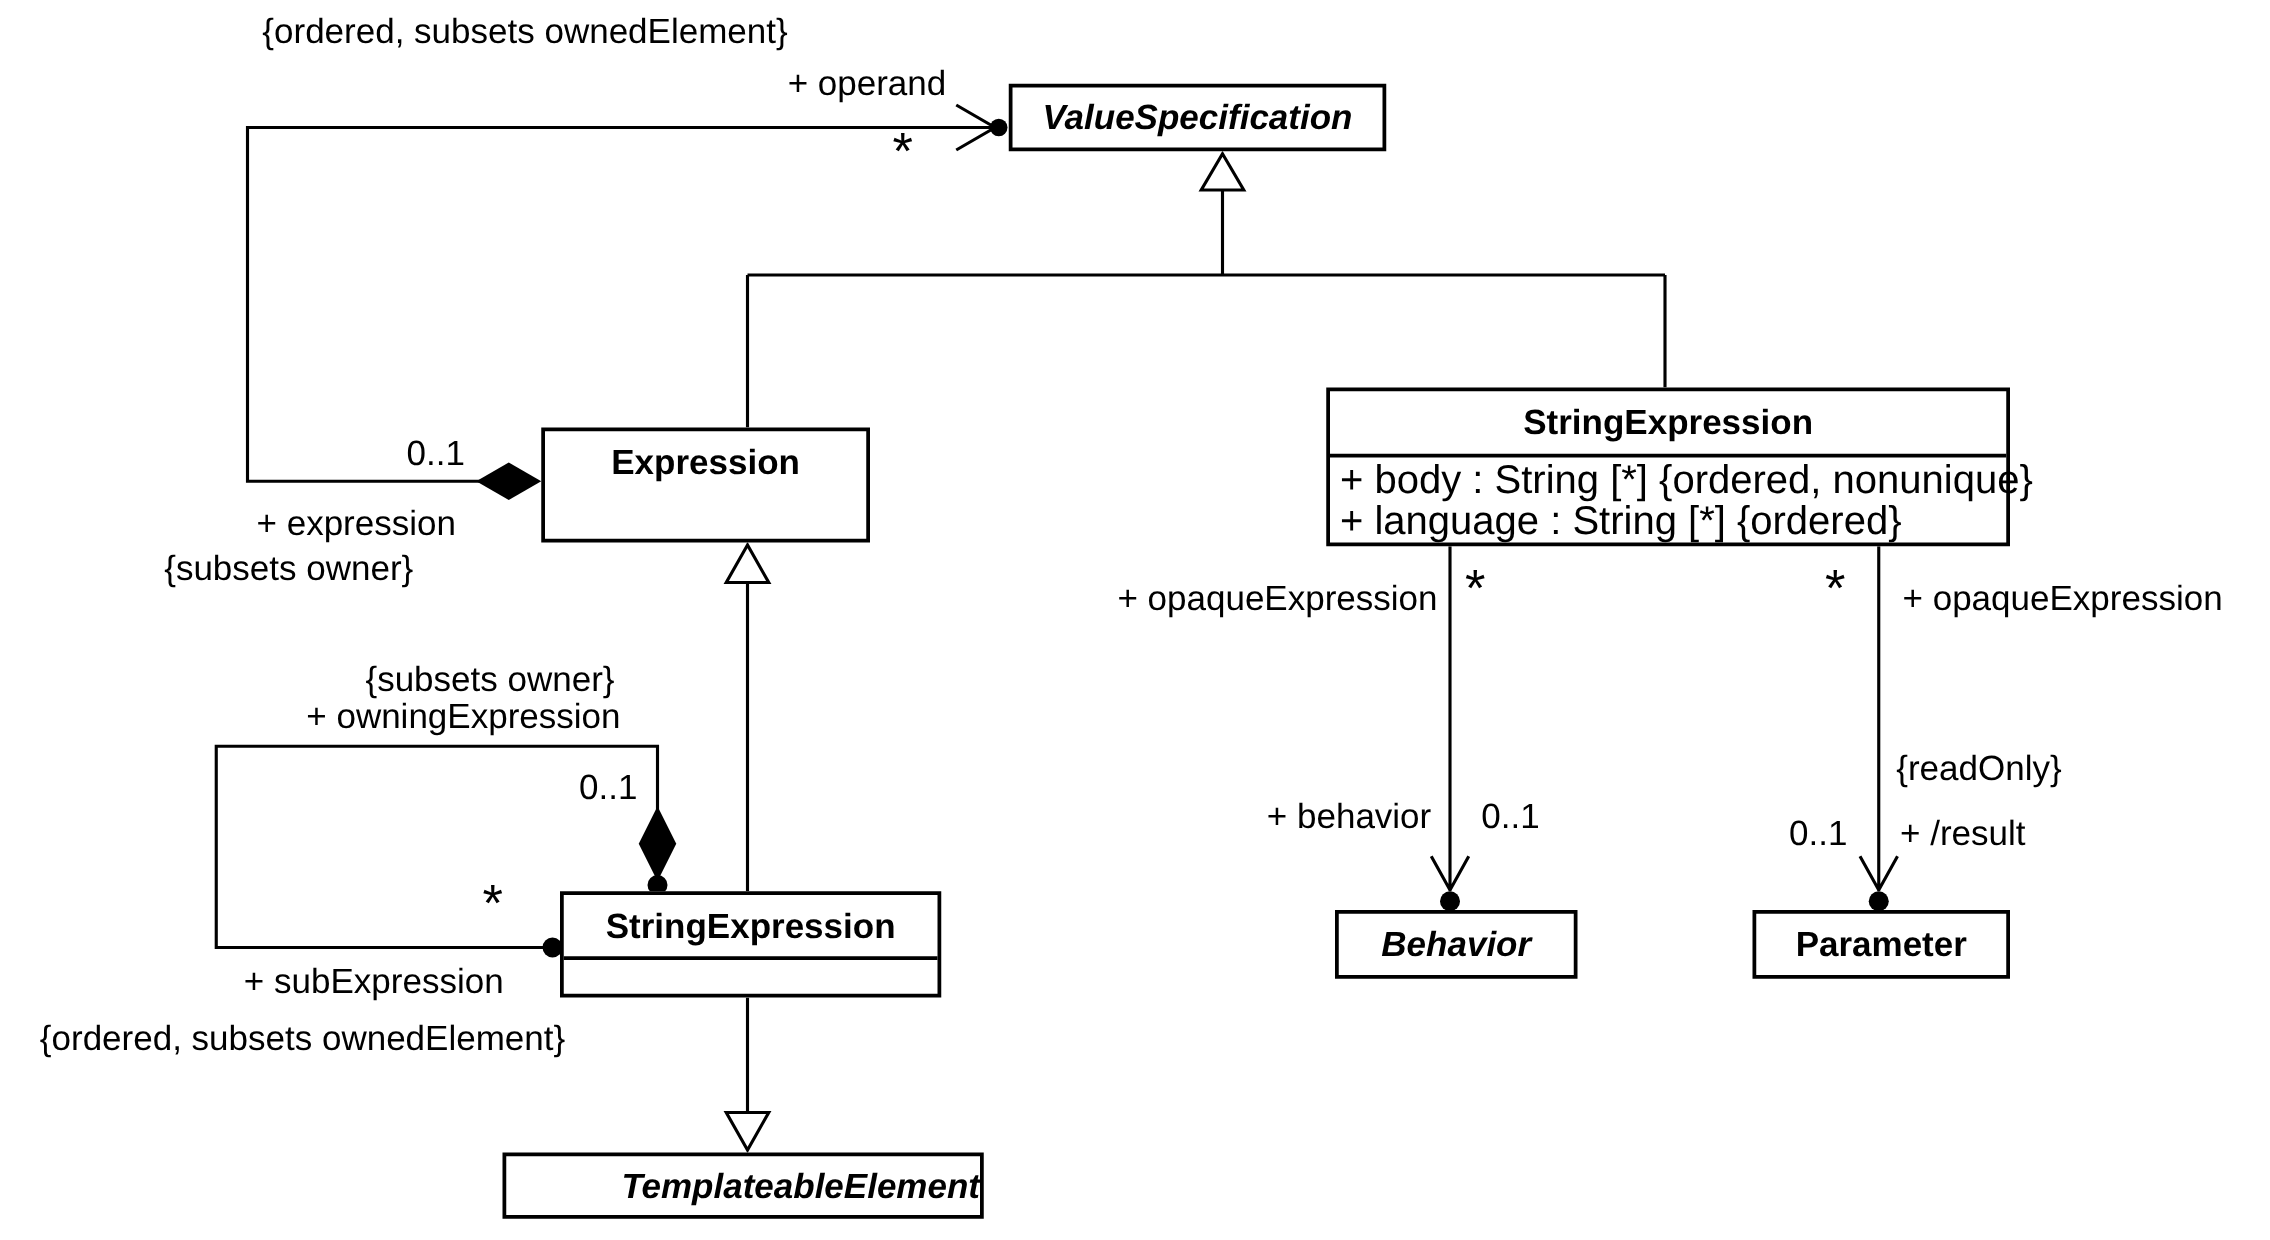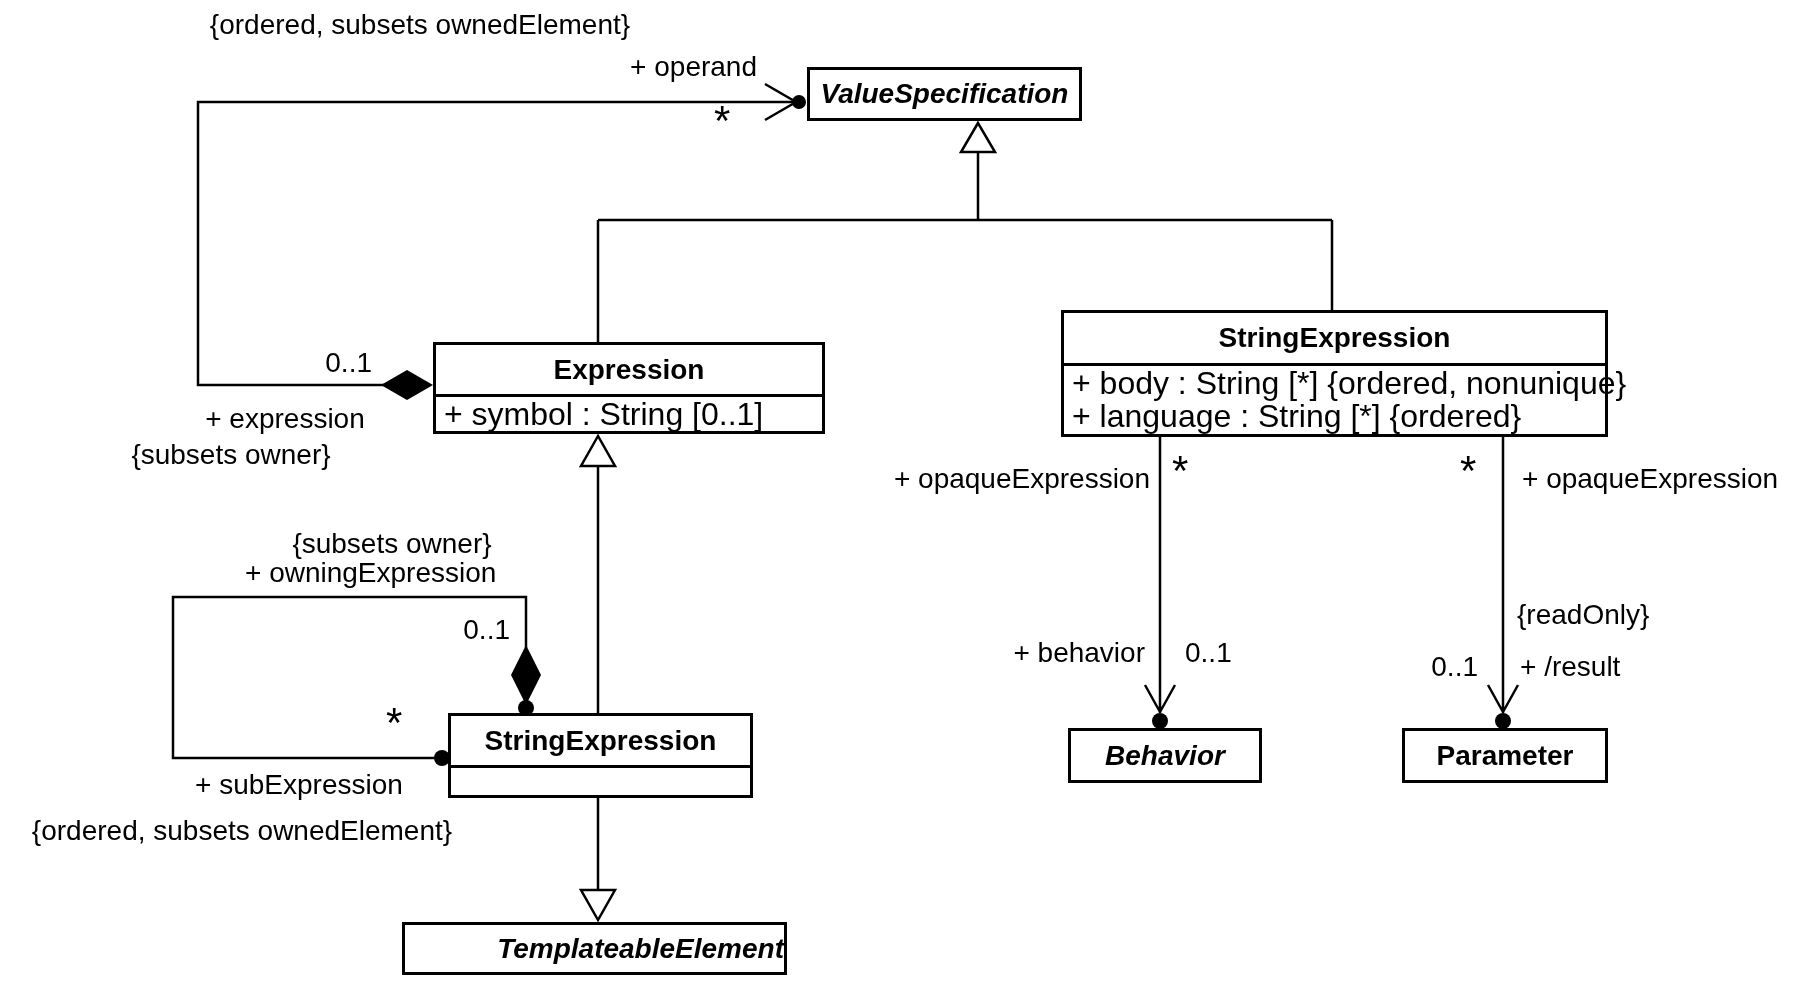--- a/index.html
+++ b/index.html
@@ -58,29 +58,26 @@
       <path d="M1160,437 L1160,713 M1145,685 L1160,712 M1175,685 L1160,712"></path>
       <circle cx="1160" cy="721" r="8" fill="#000" stroke="none"></circle>
     </g>
 
     <g stroke="#000" stroke-width="2.5" fill="none">
       <path d="M1503,437 L1503,713 M1488,685 L1503,712 M1518,685 L1503,712"></path>
       <circle cx="1503" cy="721" r="8" fill="#000" stroke="none"></circle>
     </g>
   </svg>
 
-  <div class="uml-class" style="left:807px;top:67px;width:275px;height:54px;">
+  <div class="uml-class" style="left:807px;top:67px;width:302px;height:54px;">
     <div class="uml-title abstract" style="flex:1;">ValueSpecification</div>
   </div>
 
-  <div class="uml-class" style="left:433px;top:342px;width:392px;height:92px;">
+  <div class="uml-class" style="left:433px;top:342px;width:263px;height:92px;">
     <div class="uml-title" style="height:49px;">Expression</div>
-    <div class="uml-compartment">
-      <div class="uml-attr">+ symbol : String [0..1]</div>
-    </div>
   </div>
 
   <div class="uml-class" style="left:1061px;top:310px;width:547px;height:127px;">
     <div class="uml-title" style="height:50px;">StringExpression</div>
     <div class="uml-compartment">
       <div class="uml-attr">+ body : String [*] {ordered, nonunique}</div>
       <div class="uml-attr">+ language : String [*] {ordered}</div>
     </div>
   </div>
 

